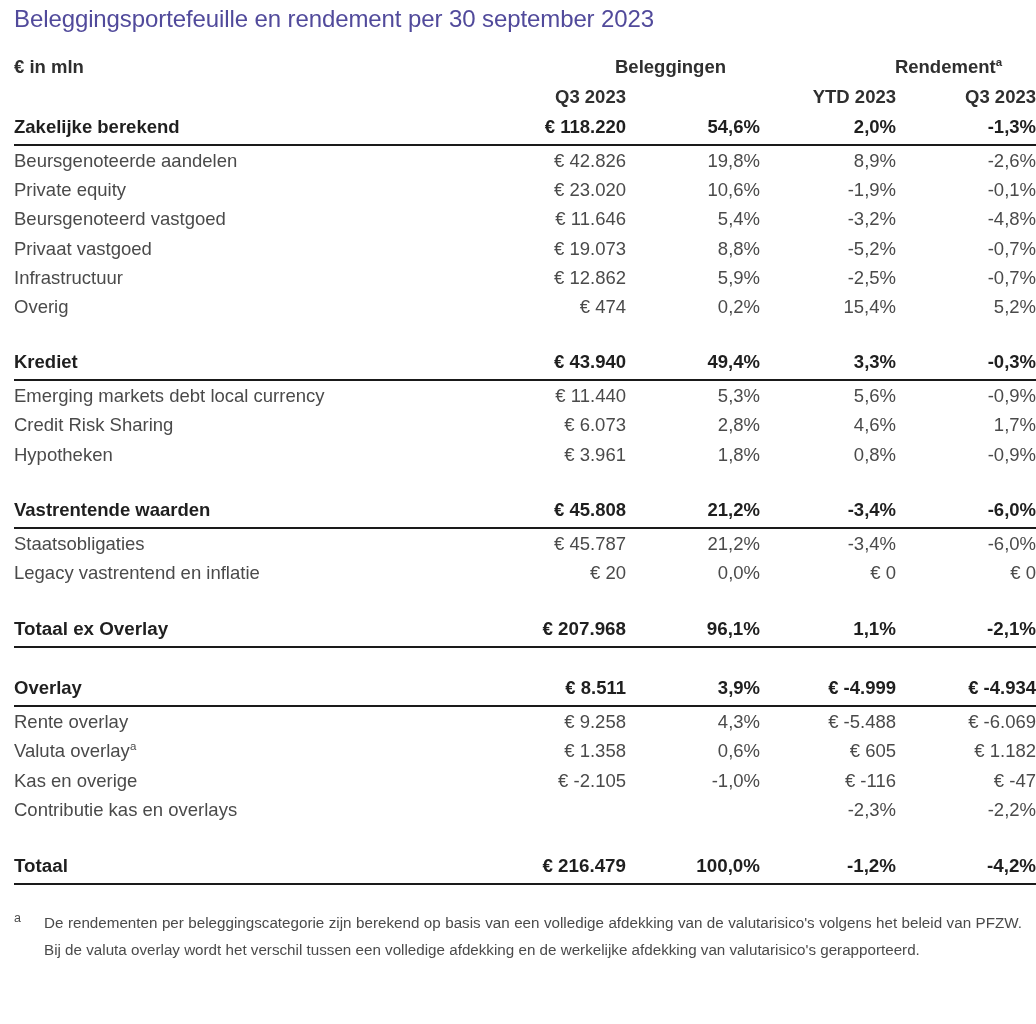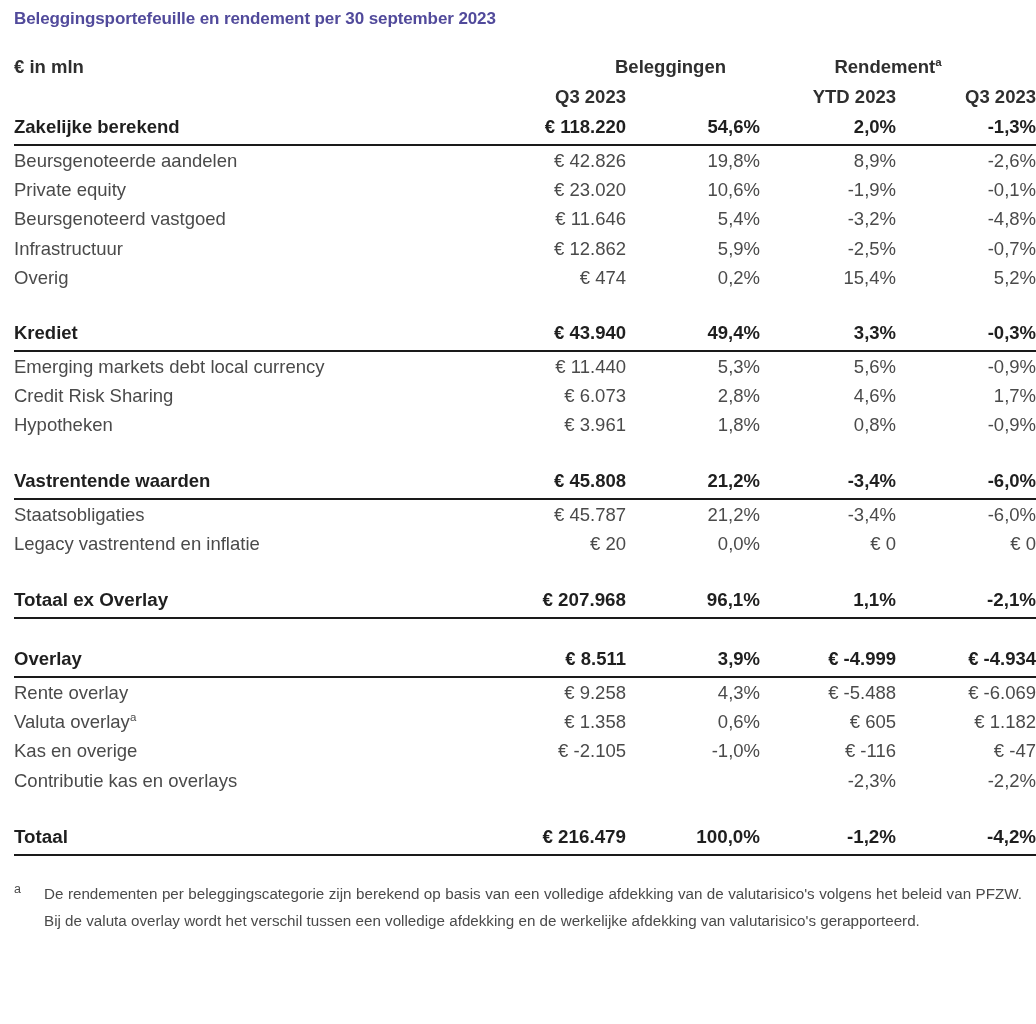--- a/index.html
+++ b/index.html
@@ -18,22 +18,22 @@
   #page {
     position: relative;
     width: 1036px;
     height: 1024px;
     padding: 0;
   }
 
   
   .doc-title {
     color: #514a9b;
-    font-size: 17px;
-    font-weight: bold;
+    font-size: 24px;
+    font-weight: normal;
     letter-spacing: -0.1px;
     padding: 8px 0 0 14px;
     line-height: 22px;
     white-space: nowrap;
   }
 
   
   table.fin {
     width: 1022px;
     margin: 0 0 0 14px;
@@ -145,21 +145,21 @@
       <col class="c-label">
         <col class="c-val">
         <col class="c-pct">
         <col class="c-ytd">
         <col class="c-q3">
     </colgroup>
     <thead>
       <tr class="hdr hdr-top">
         <th class="label">€ in mln</th>
         <th colspan="2" style="text-align:right;padding-right:34px"><span>Beleggingen</span></th>
-        <th colspan="2" style="text-align:center;padding-right:20px"><span>Rendement</span><sup>a</sup></th>
+        <th colspan="2" style="text-align:right;padding-right:34px"><span>Rendement</span><sup>a</sup></th>
       </tr>
       <tr class="hdr">
         <th class="label"></th>
         <th>Q3 2023</th>
         <th></th>
         <th>YTD 2023</th>
         <th>Q3 2023</th>
       </tr>
     </thead>
     <tbody id="tbody">
@@ -185,20 +185,27 @@
           <td>-0,1%</td>
         </tr>
         <tr class="item">
           <td class="label">Beursgenoteerd vastgoed</td>
           <td>€ 11.646</td>
           <td>5,4%</td>
           <td>-3,2%</td>
           <td>-4,8%</td>
         </tr>
         <tr class="item">
+          <td class="label">Privaat vastgoed</td>
+          <td>€ 19.073</td>
+          <td>8,8%</td>
+          <td>-5,2%</td>
+          <td>-0,7%</td>
+        </tr>
+        <tr class="item">
           <td class="label">Infrastructuur</td>
           <td>€ 12.862</td>
           <td>5,9%</td>
           <td>-2,5%</td>
           <td>-0,7%</td>
         </tr>
         <tr class="item">
           <td class="label">Overig</td>
           <td>€ 474</td>
           <td>0,2%</td>

